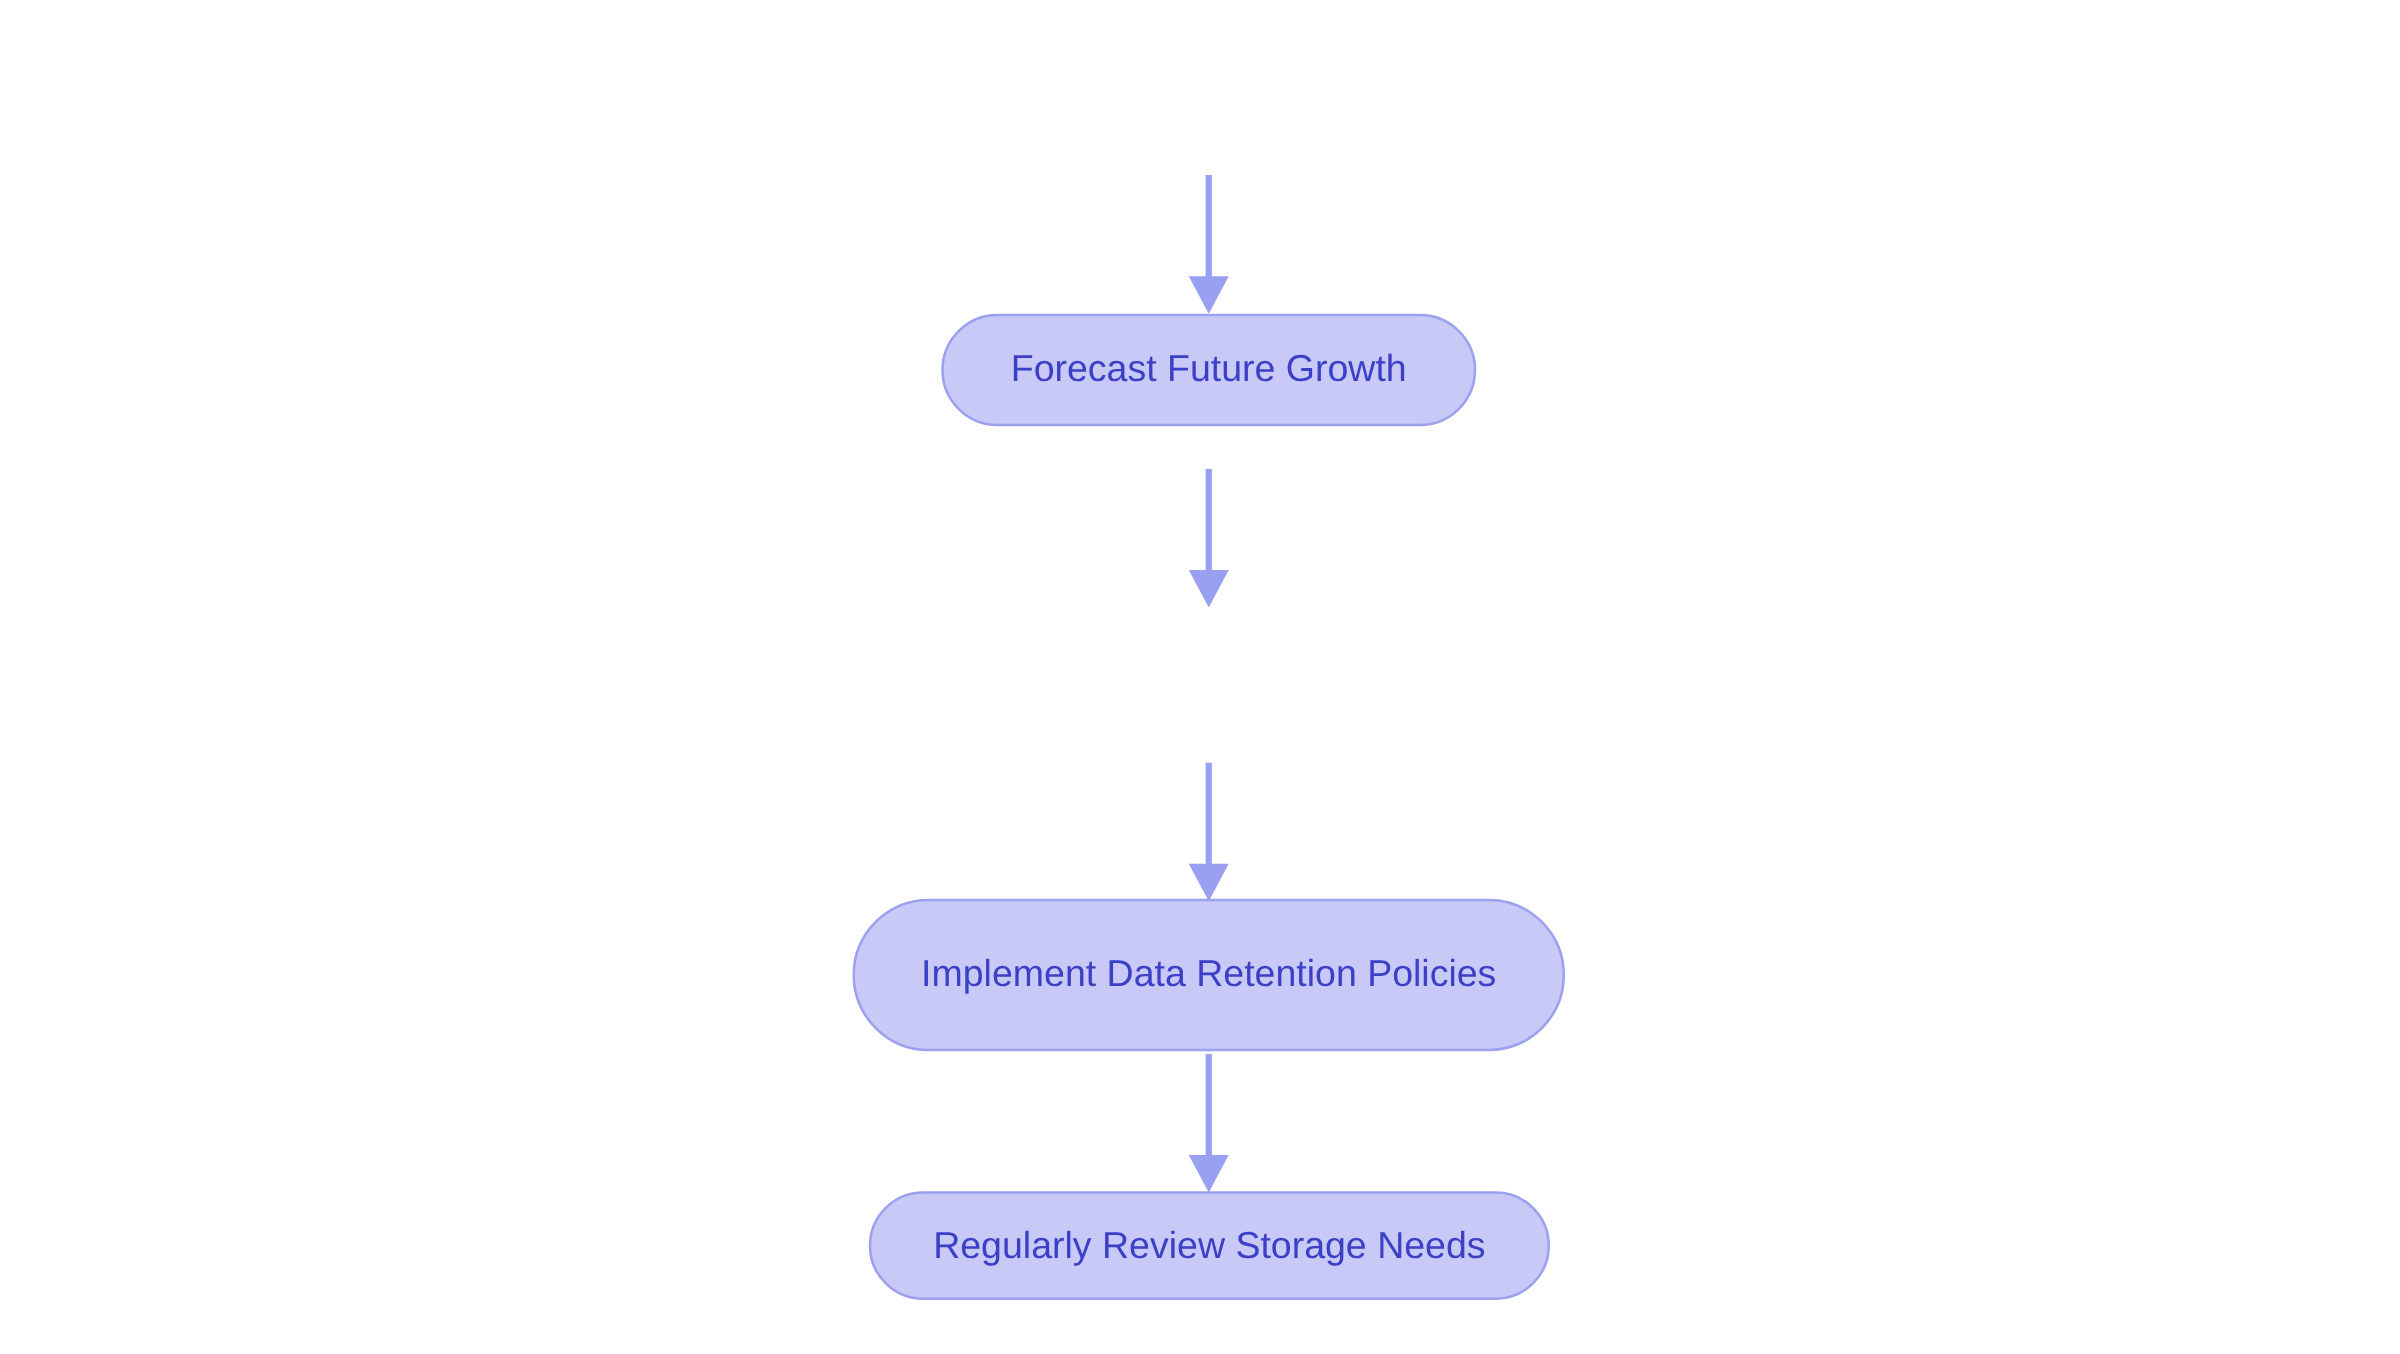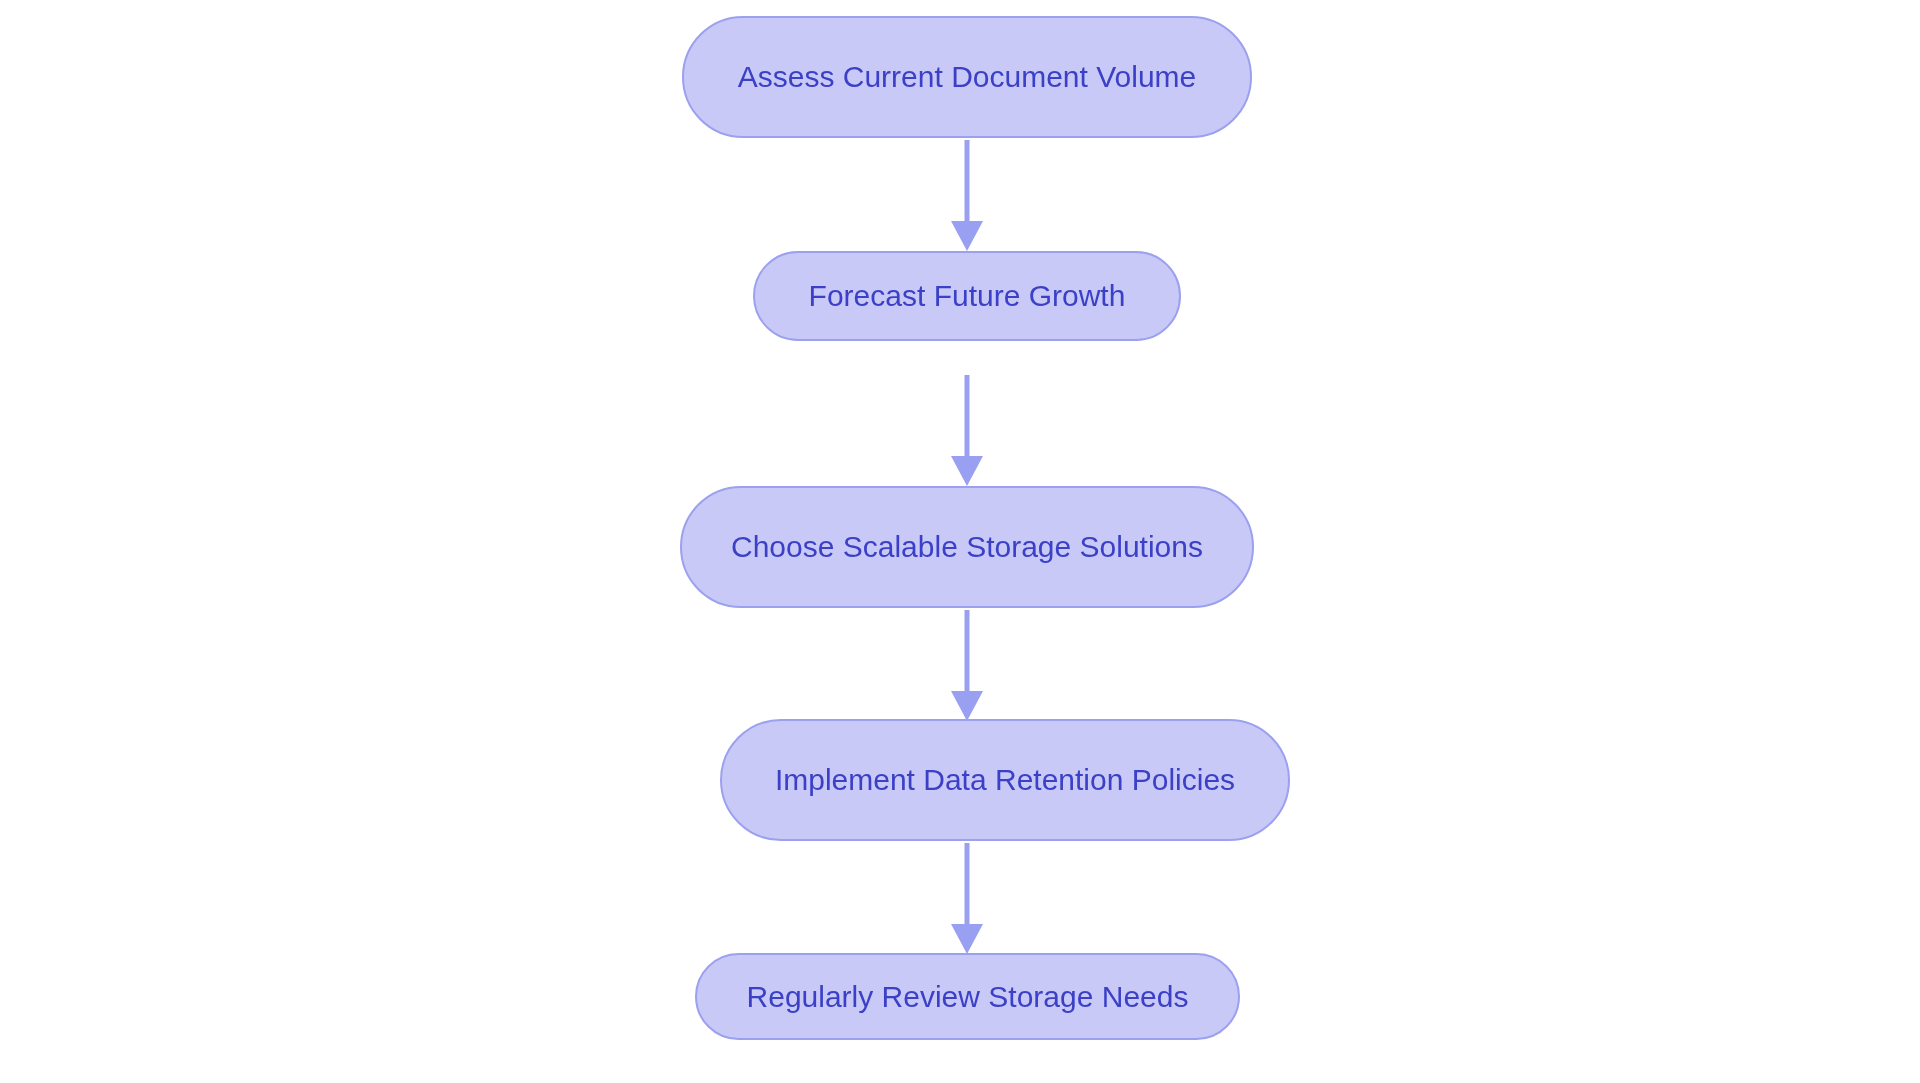--- a/index.html
+++ b/index.html
@@ -26,61 +26,55 @@
     justify-content: center;
     text-align: center;
     color: var(--text-color, #3b40c6);
     font-size: 30px;
     line-height: 1.2;
     white-space: nowrap;
   }
   .n1 { left: 682px; top:  16px; width: 570px; height: 122px; }
   .n2 { left: 753px; top: 251px; width: 428px; height: 90px; }
   .n3 { left: 680px; top: 486px; width: 574px; height: 122px; }
-  .n4 { left: 720px; top: 719px; width: 570px; height: 122px; }
+  .n4 { left: 682px; top: 719px; width: 570px; height: 122px; }
   .n5 { left: 695px; top: 953px; width: 545px; height: 87px; align-items: center; }
   .arrow {
     position: absolute;
     left: 947px;
     width: 40px;
     height: 111px;
   }
   .a1 { top: 140px; }
   .a2 { top: 375px; }
   .a3 { top: 610px; }
   .a4 { top: 843px; }
   .arrow line  { stroke: var(--arrow-color, #99a0f1); stroke-width: 5; }
   .arrow path  { fill:   var(--arrow-color, #99a0f1); }
 </style>
 </head>
 <body>
 
 <div class="canvas">
 
-  <div class="node n1">
-    <span>Assess Current Document Volume</span>
-  </div>
 
   <svg class="arrow a1" viewBox="0 0 40 111" aria-hidden="true">
     <line x1="20" y1="0" x2="20" y2="83"></line>
     <path d="M4,81 L36,81 L20,111 Z"></path>
   </svg>
 
   <div class="node n2">
     <span>Forecast Future Growth</span>
   </div>
 
   <svg class="arrow a2" viewBox="0 0 40 111" aria-hidden="true">
     <line x1="20" y1="0" x2="20" y2="83"></line>
     <path d="M4,81 L36,81 L20,111 Z"></path>
   </svg>
 
-  <div class="node n3">
-    <span>Choose Scalable Storage Solutions</span>
-  </div>
 
   <svg class="arrow a3" viewBox="0 0 40 111" aria-hidden="true">
     <line x1="20" y1="0" x2="20" y2="83"></line>
     <path d="M4,81 L36,81 L20,111 Z"></path>
   </svg>
 
   <div class="node n4">
     <span>Implement Data Retention Policies</span>
   </div>
 

